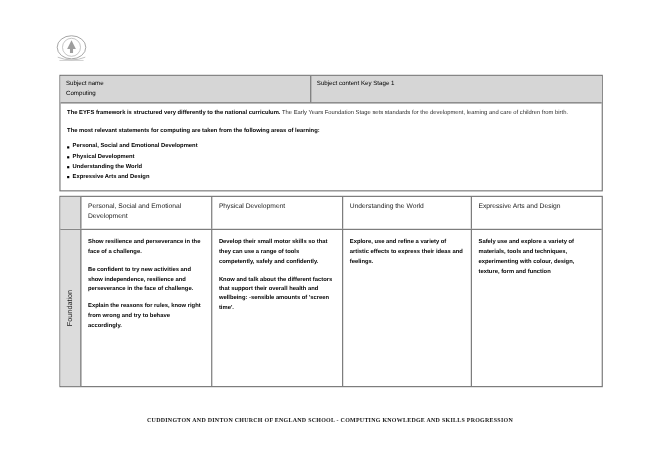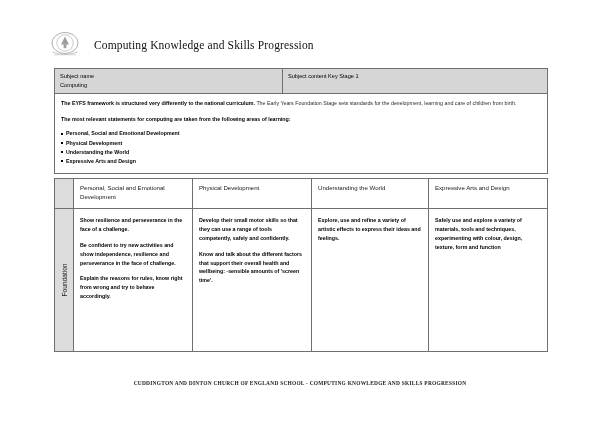--- a/index.html
+++ b/index.html
@@ -210,21 +210,20 @@
     <div class="crest">
       <svg width="34" height="30" viewBox="0 0 34 30" xmlns="http://www.w3.org/2000/svg">
         <ellipse cx="17" cy="13" rx="13" ry="10.5" fill="none" stroke="#9a9a9a" stroke-width="0.8"></ellipse>
         <circle cx="17" cy="13" r="8.2" fill="none" stroke="#b5b5b5" stroke-width="0.7"></circle>
         <path d="M17 6.5 L21 14.5 L13 14.5 Z" fill="#9e9e9e"></path>
         <rect x="15.6" y="14.2" width="2.8" height="4" fill="#9e9e9e"></rect>
         <path d="M4.5 22 Q17 27 29.5 22" fill="none" stroke="#b0b0b0" stroke-width="0.7"></path>
         <rect x="6" y="24.5" width="22" height="0.7" fill="#c2c2c2"></rect>
       </svg>
     </div>
-    <div class="doc-title">Computing Knowledge and Skills Progression</div>
   </div>
 
   <div class="intro-table">
     <div class="intro-row head">
       <div class="intro-cell-left">
         <div>Subject name</div>
         <div>Computing</div>
       </div>
       <div class="intro-cell-right">
         <div>Subject content Key Stage 1</div>

